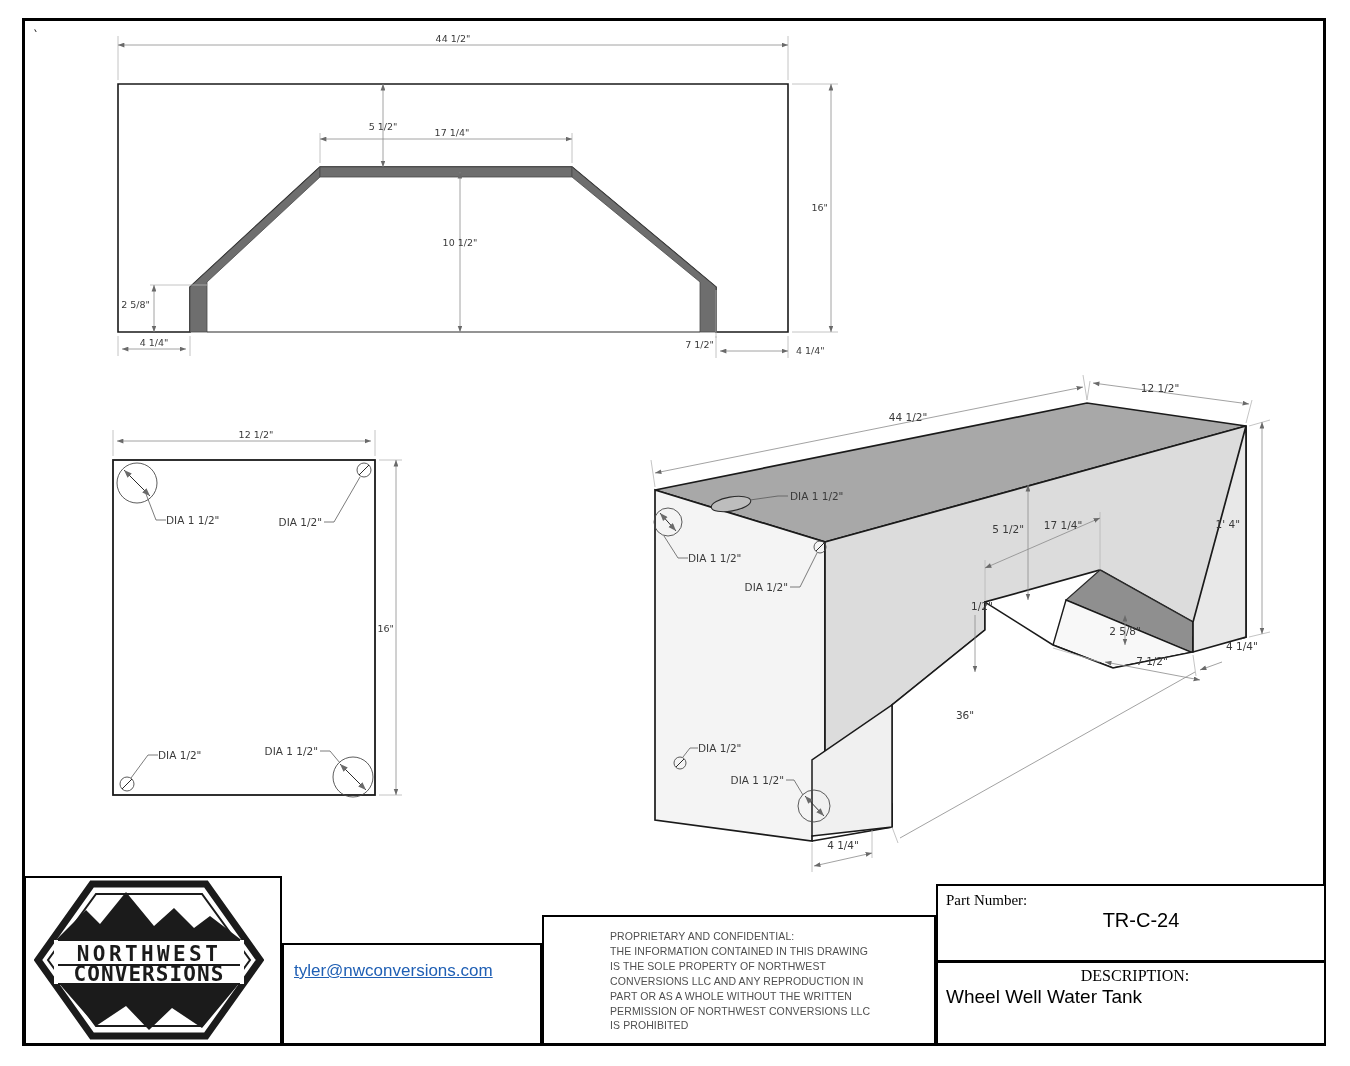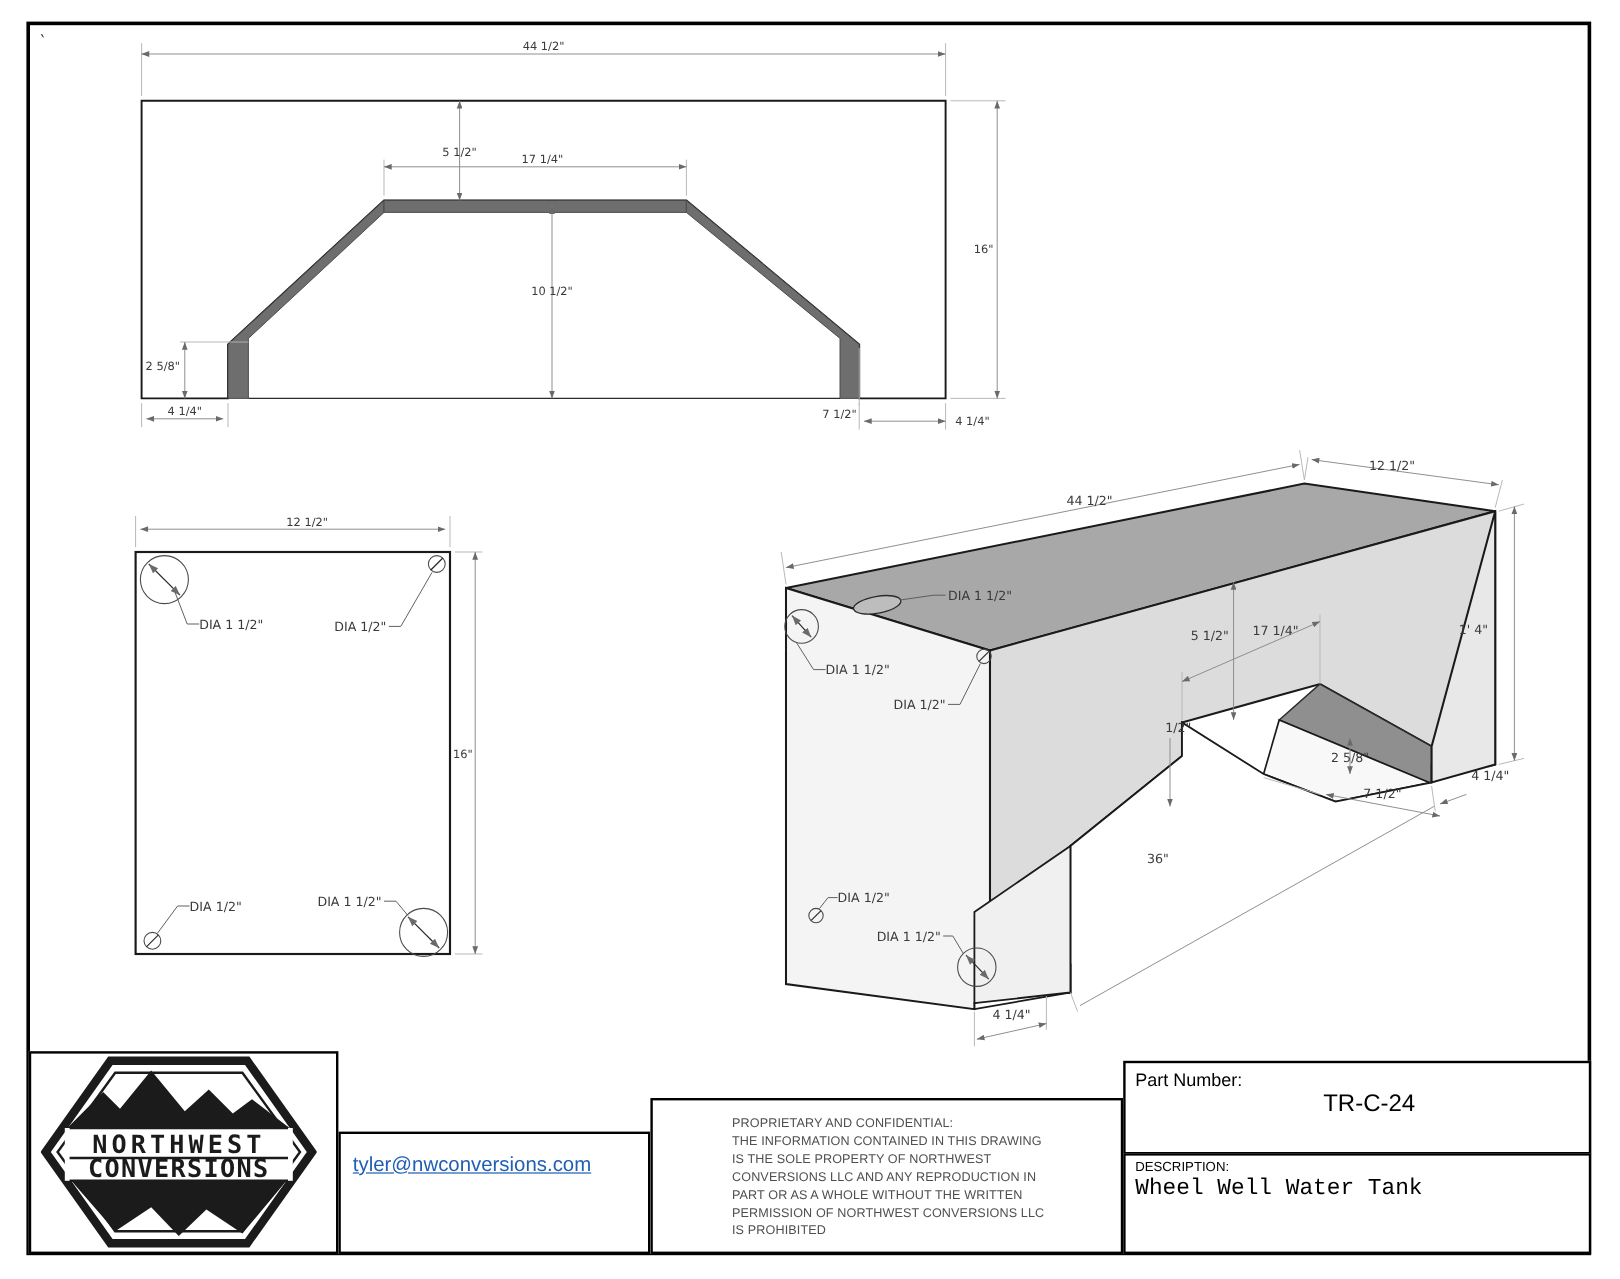--- a/index.html
+++ b/index.html
@@ -15,23 +15,23 @@
   .outline{stroke:#1a1a1a;stroke-width:1.6;fill:none;}
   .outlinethin{stroke:#2b2b2b;stroke-width:1.1;fill:none;}
   .holecirc{stroke:#4a4a4a;stroke-width:0.9;fill:none;}
   
   .tb{position:absolute;box-sizing:border-box;border:2.5px solid #000;background:#fff;}
   #tb-logo{left:24px;top:876px;width:258px;height:169px;border-width:2.5px;}
   #tb-email{left:282px;top:943px;width:260px;height:102px;}
   #tb-prop{left:542px;top:915px;width:394px;height:130px;}
   #tb-part{left:936px;top:884px;width:390px;height:78px;}
   #tb-desc{left:936px;top:961px;width:390px;height:84px;}
-  .tb-label{font-family:Liberation Sans, sans-serif;font-size:15px;color:#000;padding:6px 0 0 8px;}
+  .tb-label{font-family:Liberation Serif, serif;font-size:15px;color:#000;padding:6px 0 0 8px;}
   .tb-val{font-family:"Liberation Sans",sans-serif;font-size:20px;color:#000;text-align:center;padding-left:20px;}
-  .tb-desc-line{font-family:Liberation Mono, monospace;font-size:19px;color:#000;padding-left:8px;line-height:1.25;}
+  .tb-desc-line{font-family:Liberation Sans, sans-serif;font-size:19px;color:#000;padding-left:8px;line-height:1.25;}
   #proptext{padding:12px 0 0 66px;font-family:"Liberation Sans",sans-serif;font-size:10.5px;color:#4f4f4f;line-height:1.42;letter-spacing:.1px;}
   #emailtext{padding:16px 0 0 10px;}
   #emailtext a{font-family:"Liberation Sans",sans-serif;font-size:17px;color:#1f5fb4;text-decoration:underline;}
   #logo{position:absolute;left:34px;top:880px;width:230px;height:160px;}
   .tick{position:absolute;left:32px;top:28px;font-size:13px;color:#222;font-family:"DejaVu Sans",sans-serif;transform:rotate(8deg);}
 </style>
 </head>
 <body>
 
 <div id="sheet">
@@ -257,17 +257,17 @@
       <a href="#">tyler@nwconversions.com</a>
     </div>
   </div>
 
   <div class="tb" id="tb-part">
     <div class="tb-label">Part Number:</div>
     <div class="tb-val">TR-C-24</div>
   </div>
 
   <div class="tb" id="tb-desc">
-    <div class="tb-label" style="font-size:11px;padding-top:4px;">DESCRIPTION:</div>
+    <div class="tb-label" style="font-size:16px;padding-top:4px;text-align:center;">DESCRIPTION:</div>
     <div class="tb-desc-line">Wheel Well Water Tank</div>
   </div>
 
 </div>
 
 </body></html>

